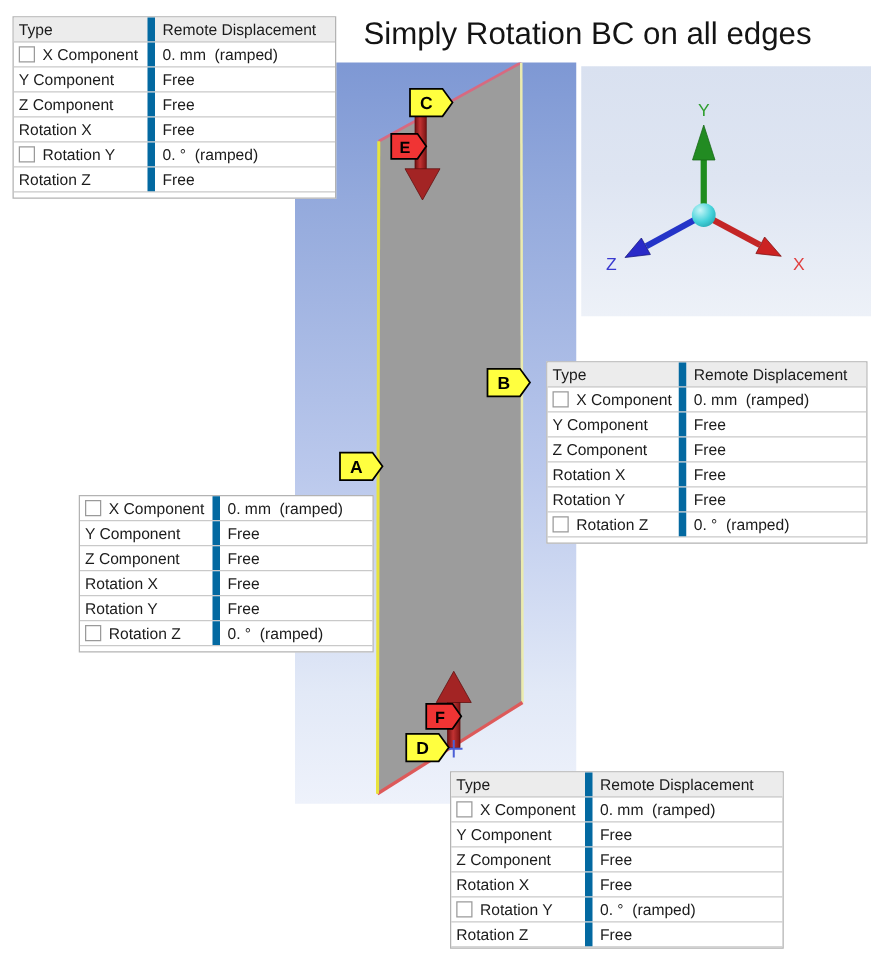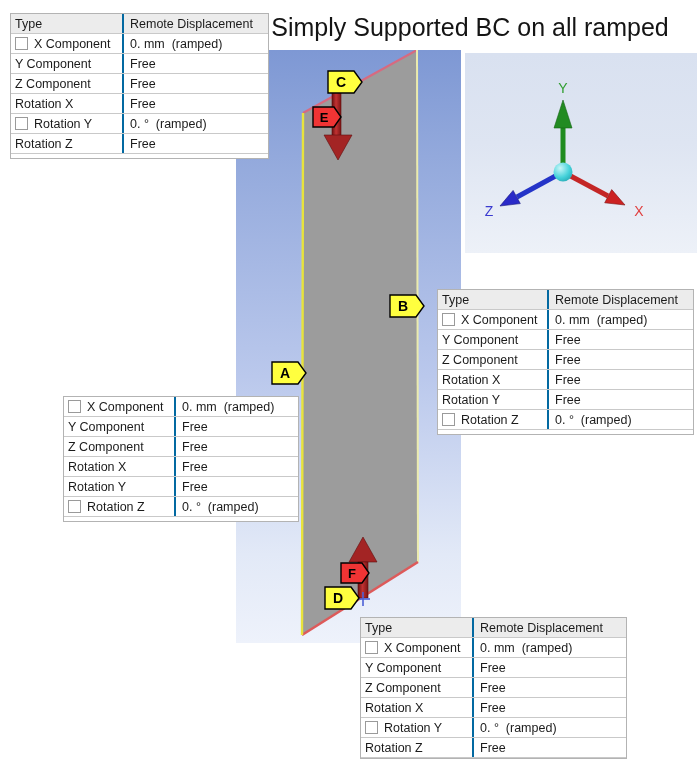--- a/index.html
+++ b/index.html
@@ -32,35 +32,35 @@
     font-size:12.5px; color:#1b1b1b;
     padding-bottom:4px;
   }
   .t1 { left:10px;  top:13px;  width:257px; --lw:113px; }
   .t2 { left:437px; top:289px; width:255px; --lw:111px; }
   .t3 { left:63px;  top:396px; width:234px; --lw:112px; }
   .t4 { left:360px; top:617px; width:265px; --lw:113px; padding-bottom:0; }
   .trow { display:flex; height:20px; border-bottom:1px solid #c9c9c9; box-sizing:border-box; }
   .trow.header { background:#ececec; }
   .tcell { display:flex; align-items:center; box-sizing:border-box; white-space:pre; overflow:hidden; }
-  .tcell.lbl { width:var(--lw); border-right:2px solid #0369a1; padding:0 4px;text-align:right; }
+  .tcell.lbl { width:var(--lw); border-right:6px solid #0369a1; padding:0 4px;text-align:right; }
   .tcell.val { flex:1; padding:0 6px; }
   .cb {
     display:inline-block; width:11px; height:11px; flex:none;
     border:1px solid #9a9a9a; background:#ffffff; margin-right:6px;
   }
   .lbltxt.ind { margin-left:0; }
   svg text { font-family:"Liberation Sans", sans-serif; }
 </style>
 </head>
 <body>
 
 <div class="page">
 
-  <div class="title">Simply Supported BC on all ramped</div>
+  <div class="title">Simply Rotation BC on all edges</div>
 
   <div class="viewport">
     <svg viewBox="236 50 225 593">
       <defs>
         <linearGradient id="redg" x1="0" y1="0" x2="1" y2="0">
           <stop offset="0" stop-color="#6e1010"></stop>
           <stop offset="0.45" stop-color="#c23232"></stop>
           <stop offset="1" stop-color="#7c1414"></stop>
         </linearGradient>
       </defs>

